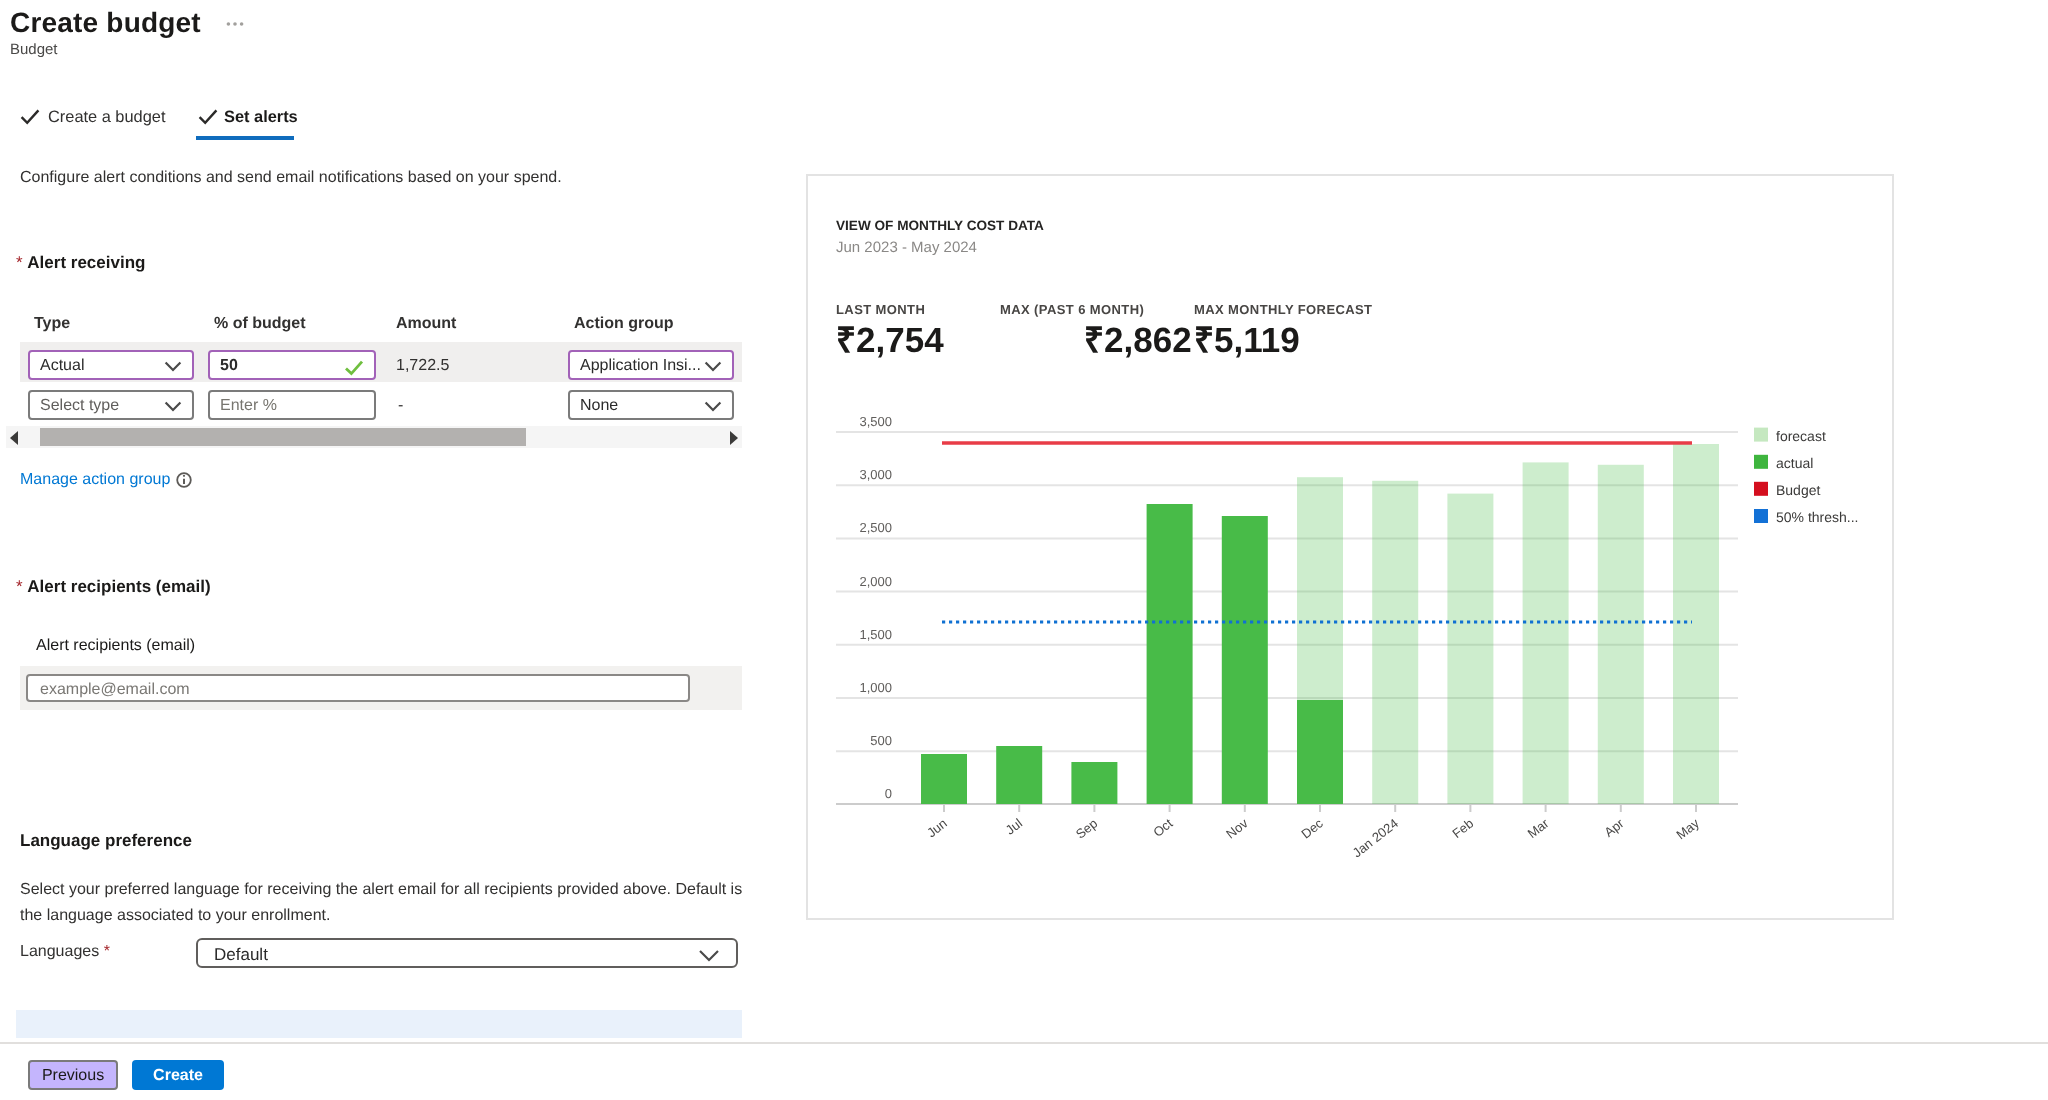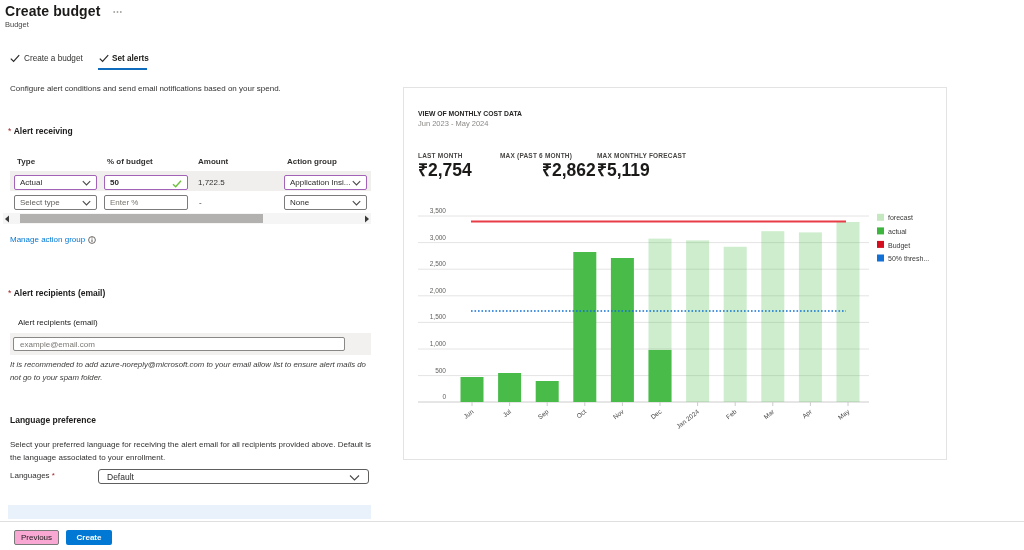--- a/index.html
+++ b/index.html
@@ -79,32 +79,31 @@
       <circle cx="4" cy="4" r="3.4" fill="none" stroke="#5d5b58" stroke-width="0.9"></circle>
       <line x1="4" y1="3.4" x2="4" y2="6" stroke="#5d5b58" stroke-width="1"></line>
       <circle cx="4" cy="1.9" r="0.55" fill="#5d5b58"></circle>
     </svg>
 
 <div class="abs" style="left:8px; top:288px; font-size:8.5px;"><span class="red">* </span><span class="b" style="color:#1b1a19;">Alert recipients (email)</span></div>
 <div class="abs" style="left:18px; top:318px; font-size:8px; color:#1b1a19;">Alert recipients (email)</div>
 <div class="abs" style="left:10px; top:333px; width:361px; height:22px; background:#f2f1ef;"></div>
 <div class="abs" style="left:13px; top:337px; width:332px; height:14px; background:#fff; border:1px solid #8a8886; border-radius:2px;"></div>
 <div class="abs" style="left:20px; top:340px; font-size:8px; color:#7a7874;">example@email.com</div>
-<div class="abs" style="left:10px; top:357.5px; width:380px; font-size:7.8px; font-style:italic; color:#3b3a39; line-height:13px;">It is recommended to add azure-noreply@microsoft.com to your email allow list to ensure alert mails do<br>not go to your spam folder.</div>
 
 <div class="abs b" style="left:10px; top:415px; font-size:8.5px; color:#1b1a19;">Language preference</div>
 <div class="abs" style="left:10px; top:439px; width:362px; font-size:8px; line-height:12.5px;">Select your preferred language for receiving the alert email for all recipients provided above. Default is the language associated to your enrollment.</div>
 <div class="abs" style="left:10px; top:471px; font-size:8px;">Languages <span class="red">*</span></div>
 <div class="sel" style="left:98px; top:469px; width:271px; border-color:#605e5c; border-radius:3px; font-size:8.5px; padding-left:8px;">Default<svg class="chev" style="right:8px;" width="11" height="8" viewBox="0 0 11 8">
         <path d="M1 1.5 L5.5 6 L10 1.5" fill="none" stroke="#4a4a4a" stroke-width="1.1"></path>
       </svg></div>
 
 <div class="abs" style="left:8px; top:505px; width:363px; height:14px; background:#e9f1fb;"></div>
 <div class="abs" style="left:0; top:521px; width:1024px; height:1px; background:#e1dfdd;"></div>
-<div class="abs" style="left:14px; top:530px; width:45px; height:15px; border:1px solid #7a7a7a; border-radius:2px; background:#f9a8d4; font-size:8px; display:flex; align-items:center; justify-content:center; color:#1b1a19;">Previous</div>
+<div class="abs" style="left:14px; top:530px; width:45px; height:15px; border:1px solid #7a7a7a; border-radius:2px; background:#c4b5fd; font-size:8px; display:flex; align-items:center; justify-content:center; color:#1b1a19;">Previous</div>
 <div class="abs" style="left:66px; top:530px; width:46px; height:15px; background:#0078d4; border-radius:2px; font-size:8px; font-weight:700; display:flex; align-items:center; justify-content:center; color:#fff;">Create</div>
 
 <div class="abs" style="left:403px; top:87px; width:544px; height:373px; border:1px solid #e3e3e3; background:#fff;"></div>
 <div class="abs b" style="left:418px; top:110px; font-size:6.8px; color:#252423;">VIEW OF MONTHLY COST DATA</div>
 <div class="abs" style="left:418px; top:119px; font-size:7.5px; color:#8a8886;">Jun 2023 - May 2024</div>
 
 <div class="abs b" style="left:418px; top:152px; font-size:6.5px; color:#484644; letter-spacing:0.2px;">LAST MONTH</div>
 <div class="abs" style="left:418px; top:157px; font-size:17.5px; font-weight:700; color:#1b1a19;">₹2,754</div>
 <div class="abs b" style="left:500px; top:152px; font-size:6.5px; color:#484644; letter-spacing:0.2px;">MAX (PAST 6 MONTH)</div>
 <div class="abs" style="left:500px; top:157px; font-size:17.5px; font-weight:700; color:#1b1a19;margin-left:42px;">₹2,862</div>

